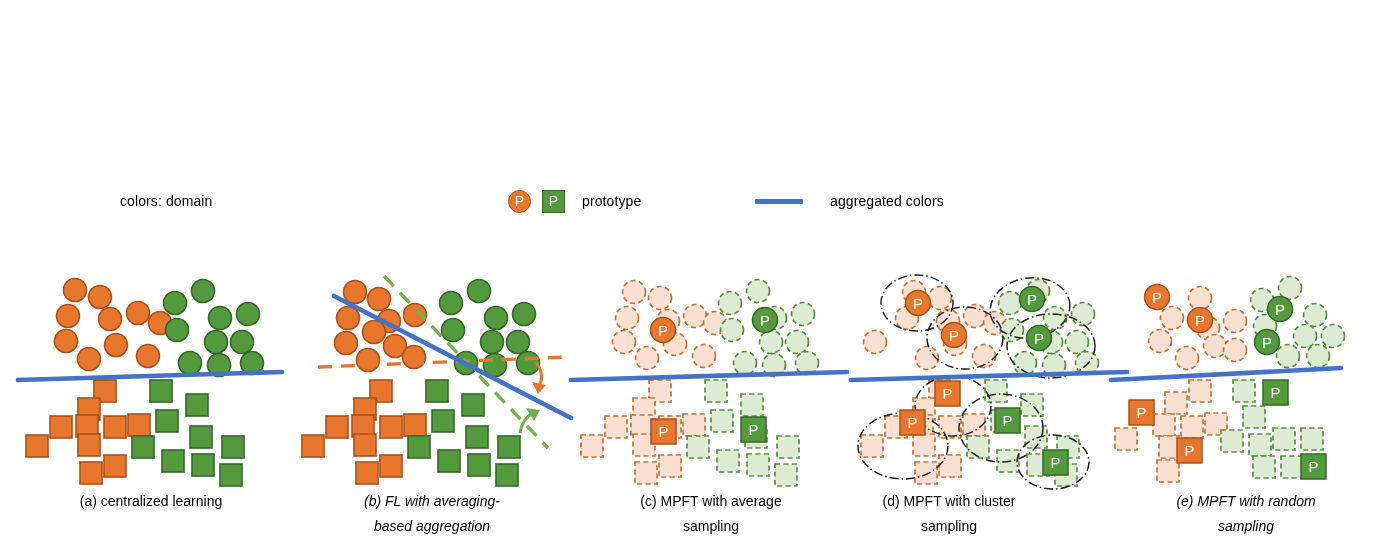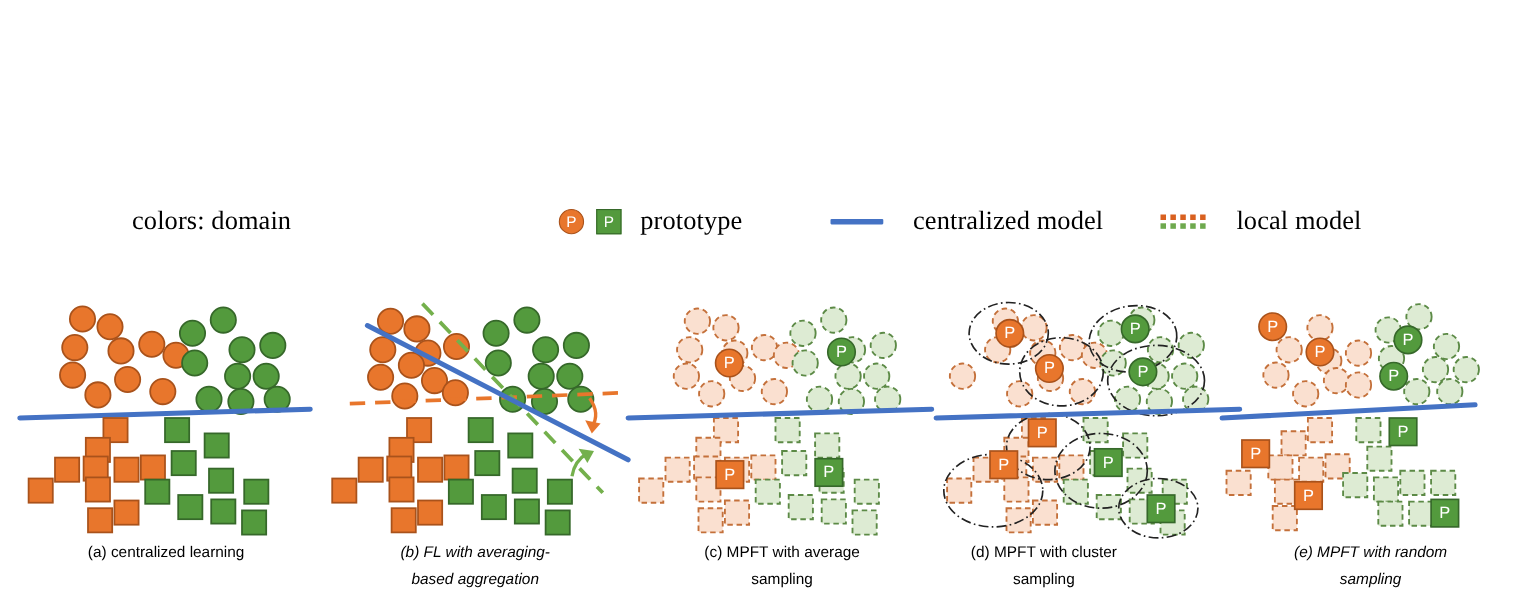--- a/index.html
+++ b/index.html
@@ -2,21 +2,21 @@
 <html><head>
 <meta charset="utf-8">
 <style>
   html,body{margin:0;padding:0;background:#ffffff;}
   body{width:1376px;height:547px;position:relative;overflow:hidden;
        font-family:"Liberation Sans",sans-serif;color:#000;}
 
   
   #legend{position:absolute;left:0;top:178px;width:1376px;height:46px;}
   .lg{position:absolute;top:0;height:46px;display:flex;align-items:center;gap:11px;}
-  .lg-text{font-size:24px;letter-spacing:.1px;white-space:nowrap;line-height:1;font-family:Liberation Serif, serif;}
+  .lg-text{font-size:14px;letter-spacing:.1px;white-space:nowrap;line-height:1;}
 
   .ic-circle{width:23px;height:23px;border:1.7px solid #1a1a1a;border-radius:50%;background:#fff;box-sizing:border-box;}
   .ic-square{width:23px;height:23px;border:1.7px solid #1a1a1a;background:#fff;box-sizing:border-box;}
 
   .proto{width:23px;height:23px;box-sizing:border-box;display:flex;
          align-items:center;justify-content:center;color:#fff;font-size:14px;
          font-weight:400;line-height:1;}
   .proto.o{background:#E8762C;border:1.4px solid #A9521B;border-radius:50%;}
   .proto.g{background:#539A3D;border:1.4px solid #36682A;}
 
@@ -45,42 +45,23 @@
 
 
   <div class="lg" style="left:508px;" data-name="legend-item-prototype">
     <span class="proto o" data-name="prototype-circle-icon">P</span>
     <span class="proto g" data-name="prototype-square-icon">P</span>
     <span class="lg-text" style="margin-left:6px;" data-name="legend-label-prototype">prototype</span>
   </div>
 
   <div class="lg" style="left:755px;" data-name="legend-item-aggregated-model">
     <span class="ic-line" data-name="solid-line-icon"></span>
-    <span class="lg-text" style="margin-left:16px;" data-name="legend-label-aggregated-model">centralized model</span>
+    <span class="lg-text" style="margin-left:16px;" data-name="legend-label-aggregated-model">aggregated colors</span>
   </div>
 
-  <div class="lg" style="left:1055px;" data-name="legend-item-local-model">
-    <span class="ic-dots" data-name="dotted-line-icon">
-      <span class="row o">
-          <i></i>
-          <i></i>
-          <i></i>
-          <i></i>
-          <i></i>
-        </span>
-      <span class="row g">
-          <i></i>
-          <i></i>
-          <i></i>
-          <i></i>
-          <i></i>
-        </span>
-    </span>
-    <span class="lg-text" style="margin-left:14px;" data-name="legend-label-local-model">local model</span>
-  </div>
 </div>
 
 <div class="panel" id="panel-a" style="left:20px;width:262px;" data-name="panel-centralized-learning">
   <svg width="262" height="225" viewBox="0 0 262 225" data-name="panel-a-plot">
     <g data-name="panel-a-circles-orange">
       <circle cx="55" cy="32" r="11.5"></circle>
         <circle cx="80" cy="39" r="11.5"></circle>
       <circle cx="48" cy="58" r="11.5"></circle>
         <circle cx="90" cy="61" r="11.5"></circle>
       <circle cx="118" cy="55" r="11.5"></circle>

